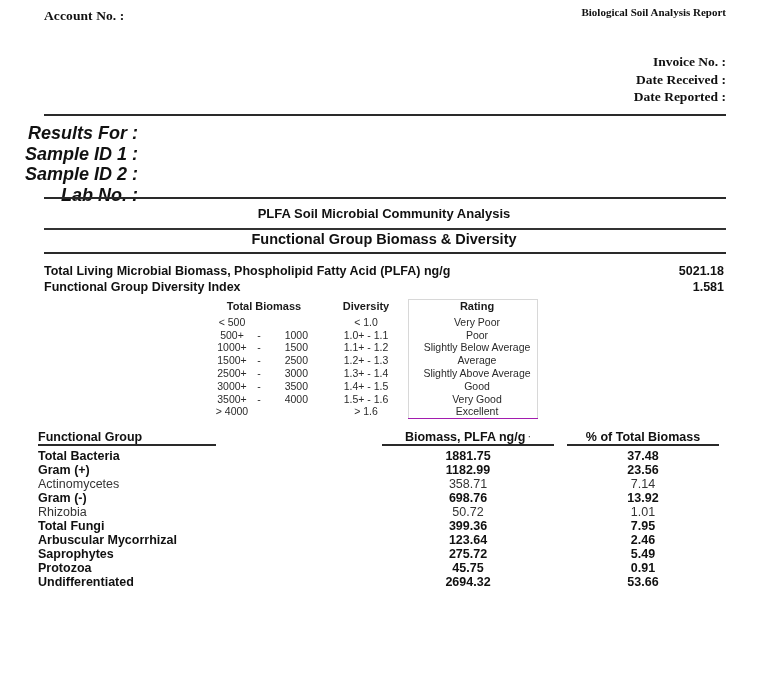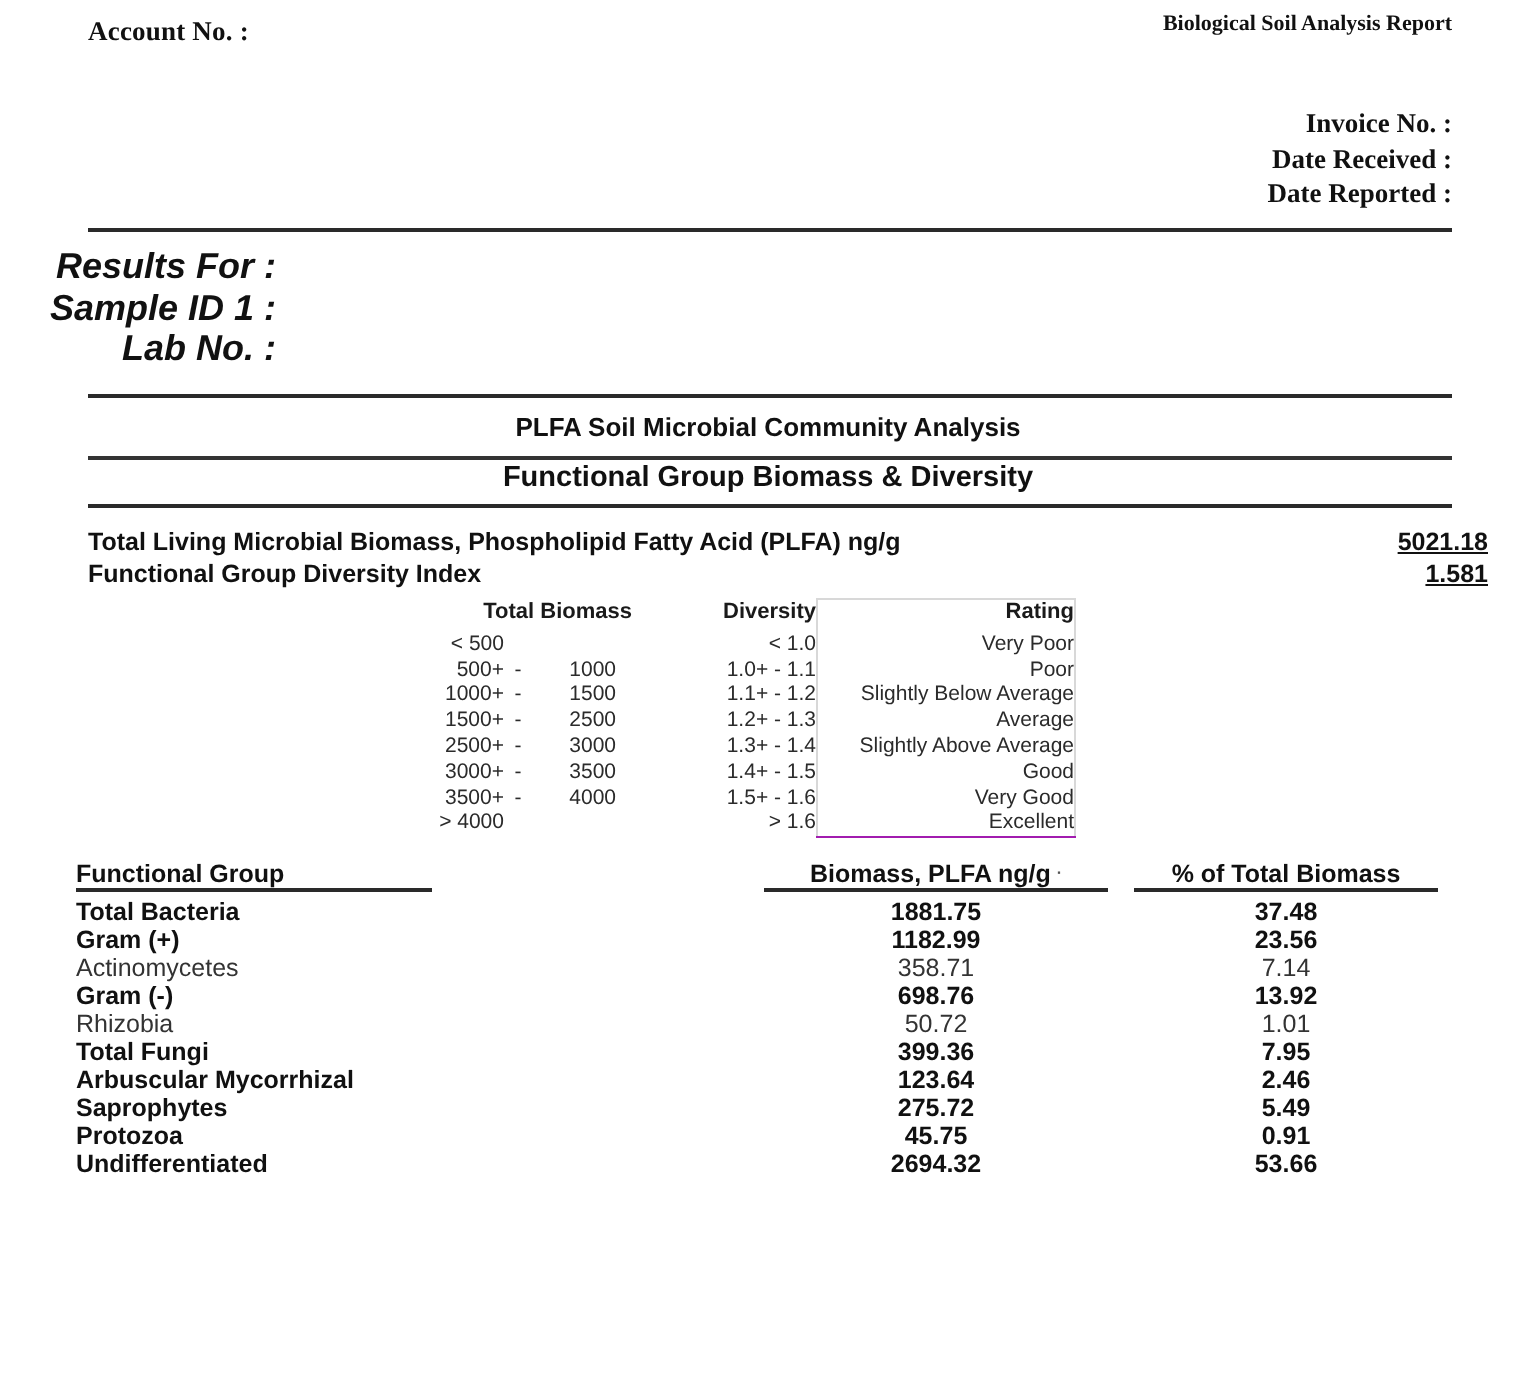--- a/index.html
+++ b/index.html
@@ -81,35 +81,35 @@
     font-weight: bold;
   }
 
   
   .total-line {
     font-size: 12.5px;
     font-weight: bold;
     white-space: nowrap;
   }
   .total-label { left: 44px; }
-  .total-value { left: 644px; width: 100px; text-align: right; text-decoration: underline; }
+  .total-value { left: 624px; width: 100px; text-align: right; }
 
   
   #rating-table {
     position: absolute;
     left: 210px;
     top: 299px;
     border-collapse: collapse;
     font-size: 10.5px;
     color: #2b2b2b;
   }
   #rating-table td, #rating-table th {
     padding: 0 0 0 0;
     font-weight: normal;
-    text-align: right;
+    text-align: center;
     line-height: 12.8px;
     white-space: nowrap;
     vertical-align: top;
   }
   #rating-table th {
     font-weight: bold;
     font-size: 11px;
     padding-bottom: 3px;
     color: #1a1a1a;
   }
@@ -178,20 +178,21 @@
   <div>Invoice No. :</div>
   <div>Date Received :</div>
   <div>Date Reported :</div>
 </div>
 
 <div class="rule" style="left:44px; top:114px; width:682px;"></div>
 
 <div class="abs" id="results-block">
   <div>Results For :</div>
   <div>Sample ID 1 :</div>
+  <div>Sample ID 2 :</div>
   <div>Lab No. :</div>
 </div>
 
 <div class="rule" style="left:44px; top:197px; width:682px;"></div>
 
 <div class="abs" id="plfa-title">PLFA Soil Microbial Community Analysis</div>
 
 <div class="rule thin" style="left:44px; top:228px; width:682px;"></div>
 
 <div class="abs" id="subsection-title">Functional Group Biomass &amp; Diversity</div>

